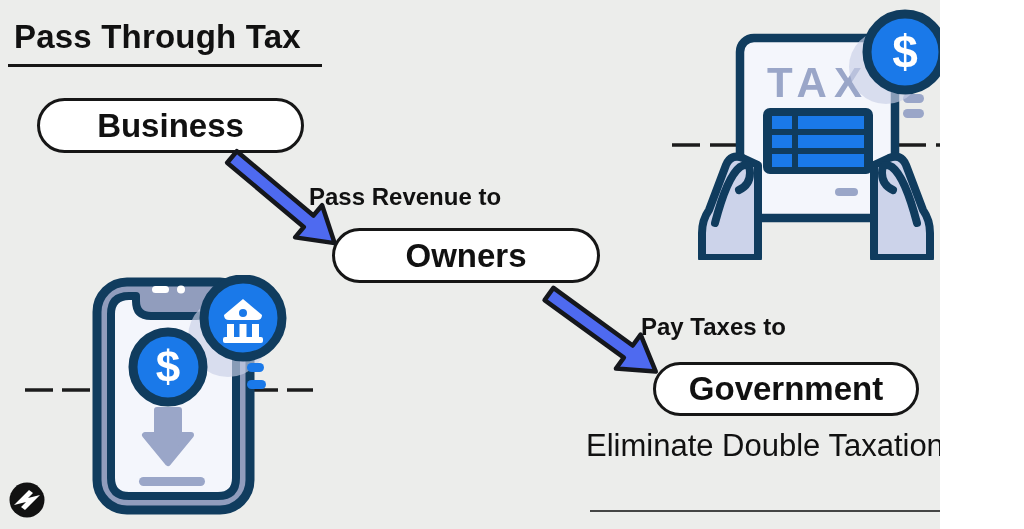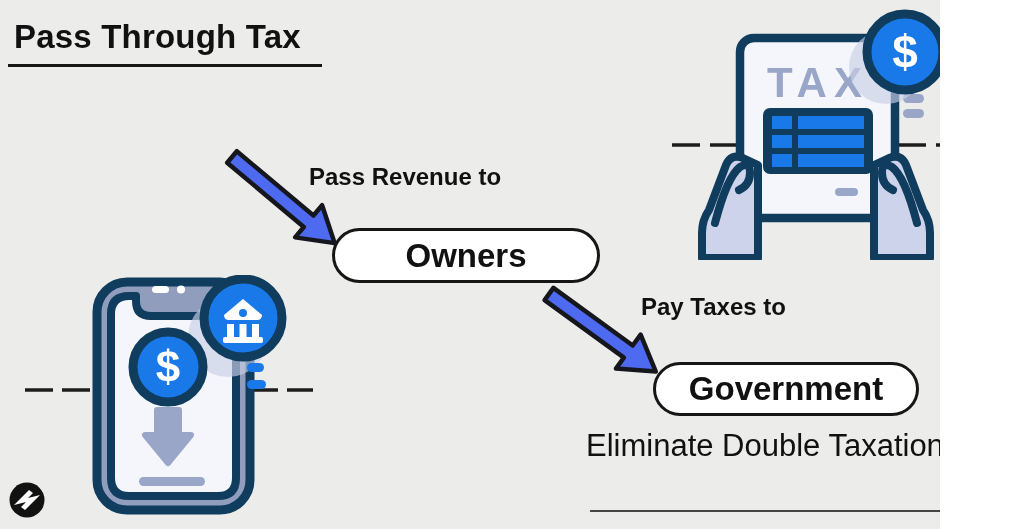--- a/index.html
+++ b/index.html
@@ -18,21 +18,21 @@
   body{font-family:"Liberation Sans",sans-serif;}
   .stage{position:relative;width:940px;height:529px;background:var(--background);overflow:hidden;}
   .title{position:absolute;left:14px;top:18px;font-size:33px;font-weight:700;color:var(--ink);letter-spacing:.2px;}
   .title-rule{position:absolute;left:8px;top:64px;width:314px;height:3px;background:#161616;}
   .pill{position:absolute;background:#ffffff;border:3px solid #161616;border-radius:999px;
         display:flex;align-items:center;justify-content:center;
         font-size:33px;font-weight:700;color:var(--ink);}
   .pill-business{left:37px;top:98px;width:267px;height:55px;}
   .pill-owners{left:332px;top:228px;width:268px;height:55px;}
   .pill-government{left:653px;top:362px;width:266px;height:54px;}
-  .edge-label{position:absolute;font-size:24px;font-weight:700;color:var(--ink);white-space:nowrap;}
+  .edge-label{position:absolute;font-size:24px;font-weight:700;color:var(--ink);white-space:nowrap;margin-top:20px;}
   .edge-label-1{left:309px;top:163px;}
   .edge-label-2{left:641px;top:293px;text-align:right;}
   .footnote{position:absolute;left:586px;top:428px;font-size:31px;font-weight:400;color:var(--ink);white-space:nowrap;}
   .bottom-rule{position:absolute;left:590px;top:510px;width:426px;height:2px;background:#454545;}
   .abs{position:absolute;}
   svg{display:block;}
   svg text{font-family:"Liberation Sans",sans-serif;font-weight:700;}
   .arrow{fill:var(--arrow-blue);stroke:#15171C;stroke-width:4.5;stroke-linejoin:round;}
   .f-blue{fill:var(--icon-blue);}
   .f-navy{fill:var(--navy);}
@@ -44,20 +44,23 @@
   .dash{stroke:#1C1C1C;stroke-width:3.5;}
 </style>
 </head>
 <body>
 
 <div class="stage">
 
   <h1 class="title">Pass Through Tax</h1>
   <div class="title-rule"></div>
 
+  <div class="pill pill-business">
+    <span>Business</span>
+  </div>
   <div class="pill pill-owners">
     <span>Owners</span>
   </div>
   <div class="pill pill-government">
     <span>Government</span>
   </div>
 
   <div class="edge-label edge-label-1">Pass Revenue to</div>
   <div class="edge-label edge-label-2">Pay Taxes to</div>
 

